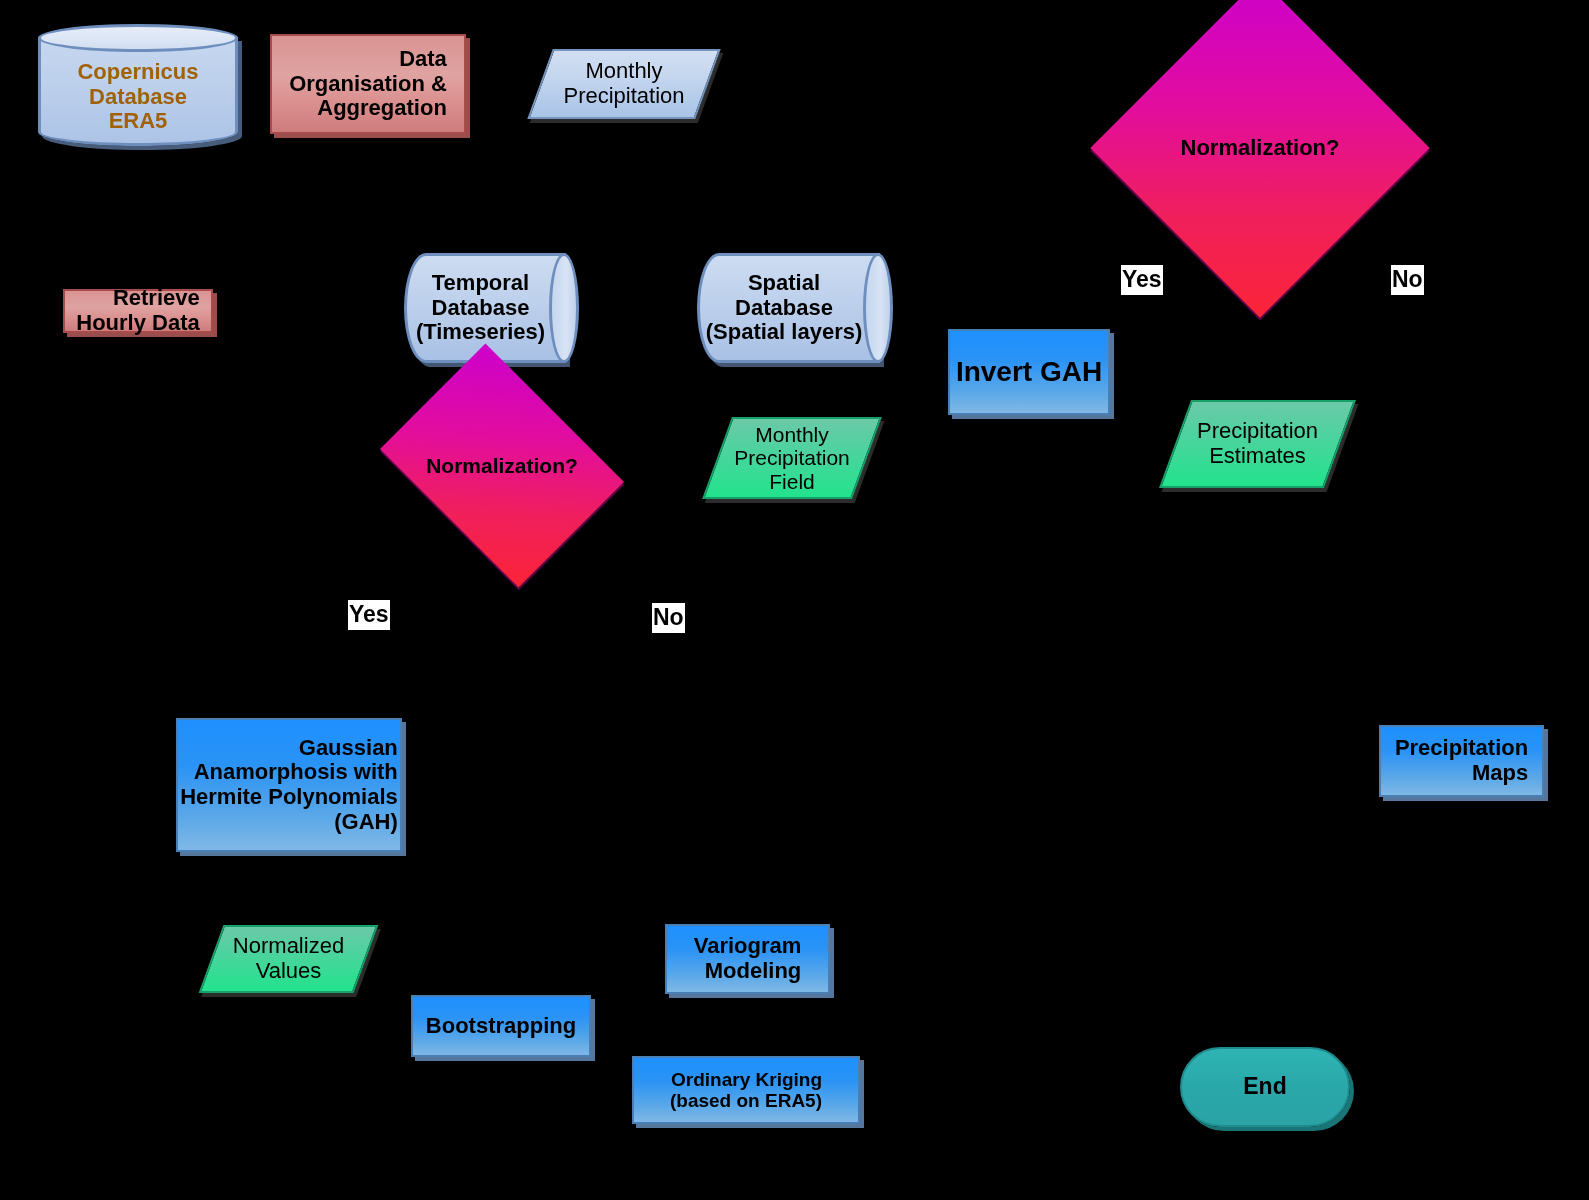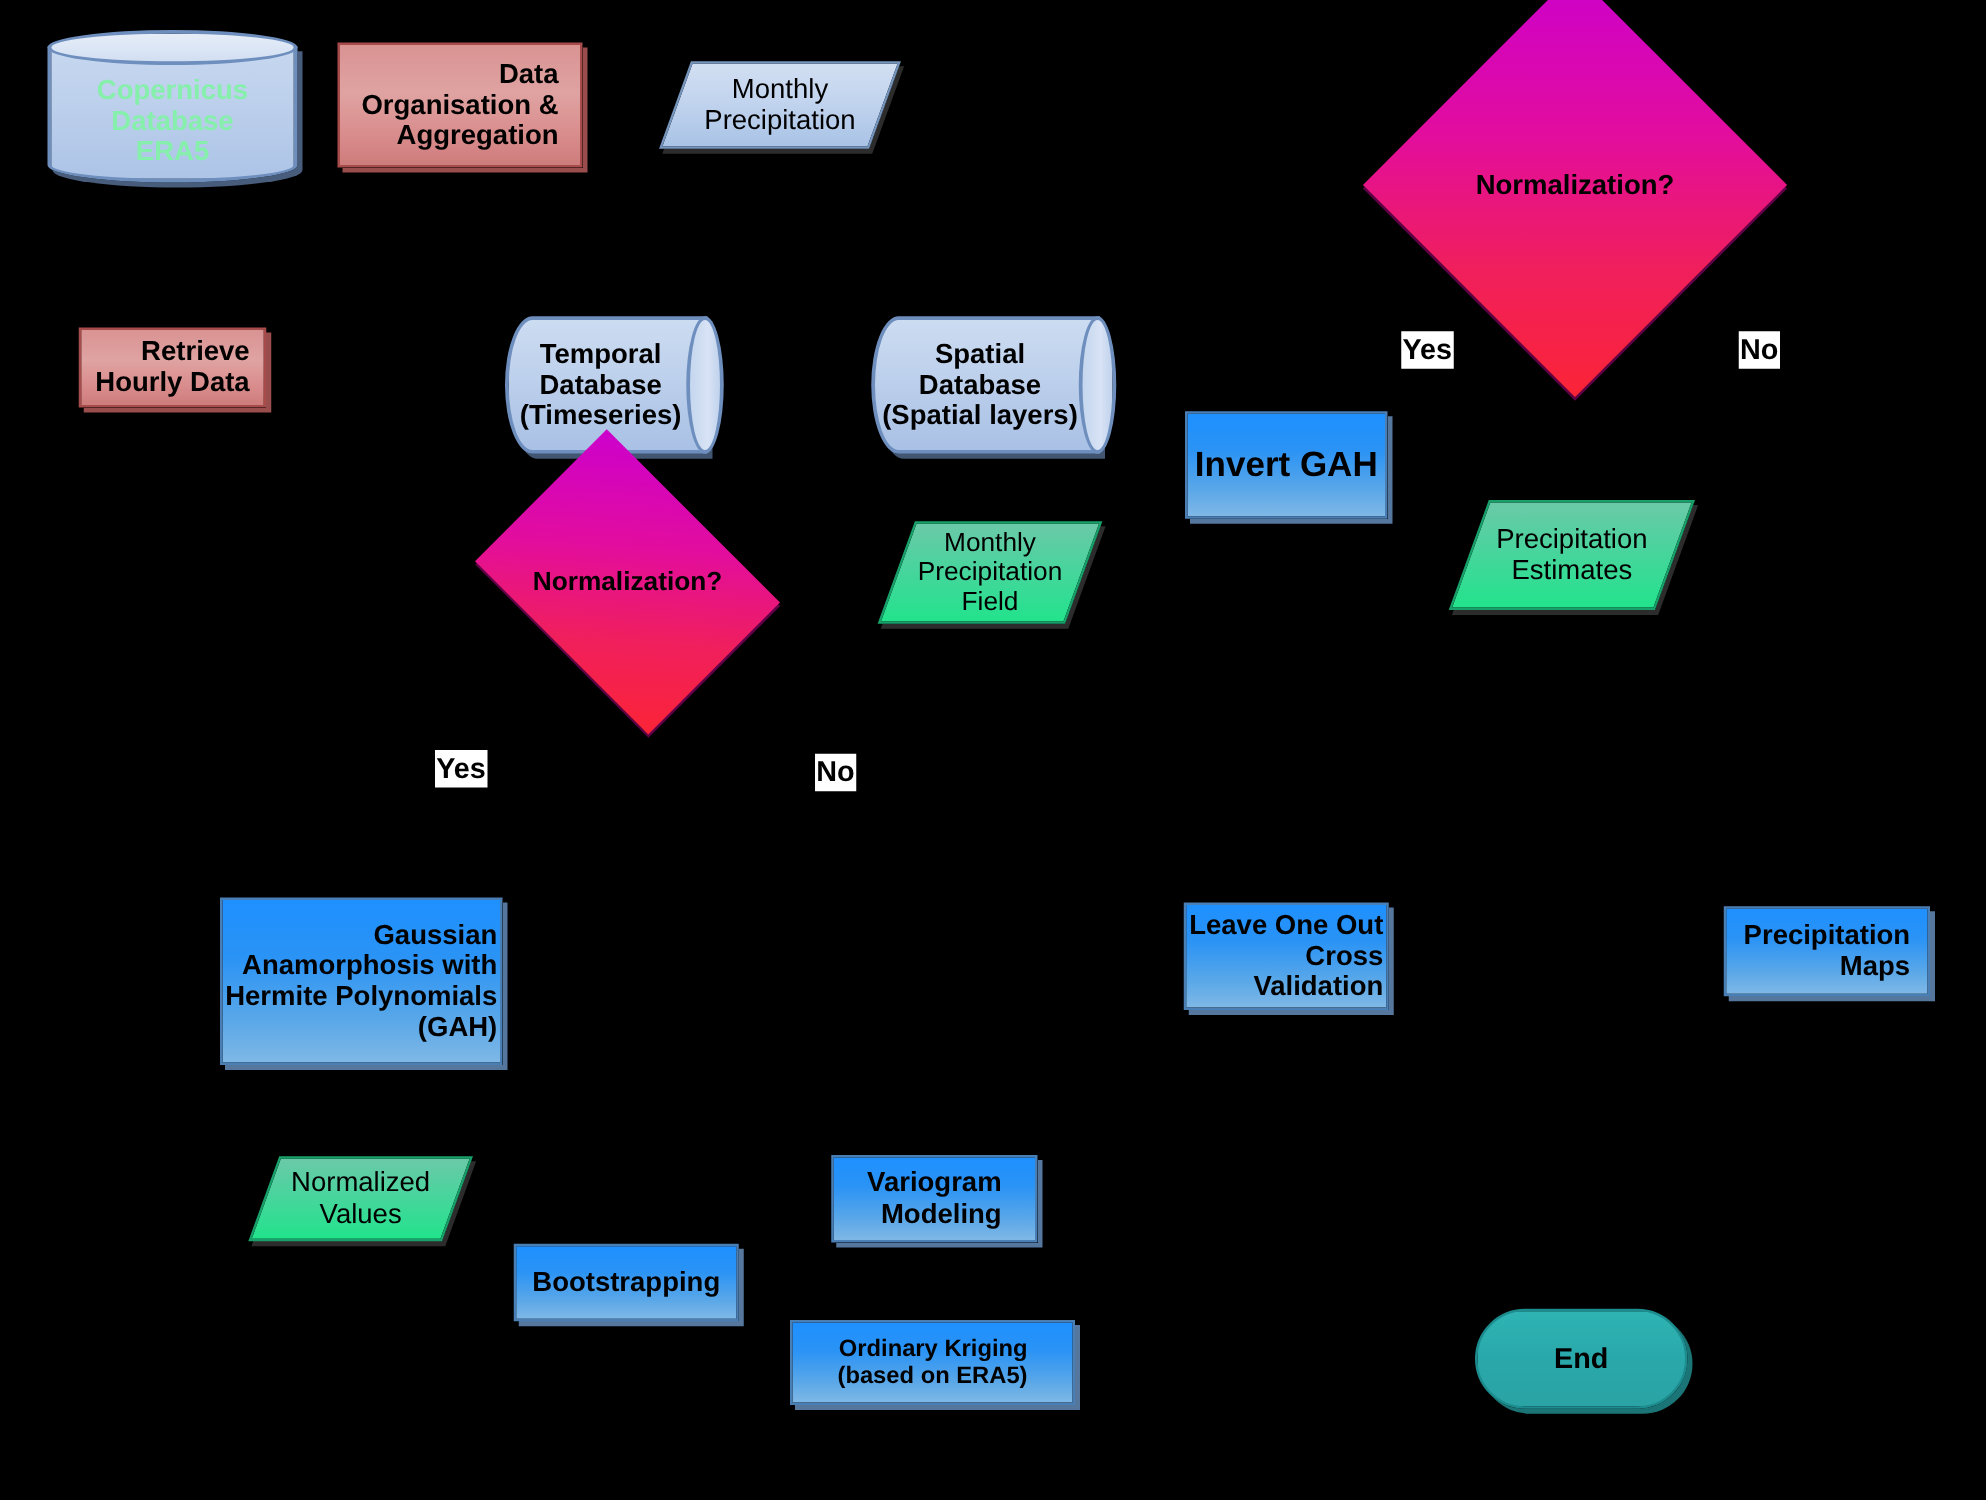--- a/index.html
+++ b/index.html
@@ -119,21 +119,21 @@
     background: linear-gradient(to bottom, #E6EDF8 0%, #D2DFF2 100%);
     border: 3px solid #6E8FBE;
     border-radius: 50%;
     box-sizing: border-box;
   }
   .db-v .label {
     position: absolute;
     left: 0; right: 0;
     top: 24px; bottom: 0;
     display: flex; align-items: center; justify-content: center;
-    text-align: center; color: #86efac; font-weight: bold;
+    text-align: center; color: #a16207; font-weight: bold;
     line-height: 1.12; white-space: pre-line;
   }
 
   .db-h { position: absolute; }
   .db-h .body {
     position: absolute;
     left: 0; right: 13px; top: 0; bottom: 0;
     background: linear-gradient(to bottom, #CCDCF1 0%, #BDD0EC 45%, #A9C1E5 100%);
     border: 3px solid #6E8FBE;
     border-radius: 22px 0 0 22px / 50% 0 0 50%;
@@ -221,21 +221,21 @@
   </div>
 
   <div class="diamond-wrap" style="left:1140px;top:28px;width:240px;height:240px;">
     <div class="diamond-skin"></div>
     <div class="diamond-label" style="font-size:22px;">Normalization?</div>
   </div>
 
   <div class="branch-label" style="left:1121px;top:265px;">Yes</div>
   <div class="branch-label" style="left:1391px;top:265px;">No</div>
 
-  <div class="node proc-red" style="left:63px;top:262px;width:150px;height:64px;font-size:22px;">Retrieve
+  <div class="node proc-red" style="left:63px;top:289px;width:150px;height:44px;font-size:22px;">Retrieve
 Hourly Data</div>
 
   <div class="db-h" style="left:404px;top:253px;width:175px;height:110px;">
     <div class="body"></div>
     <div class="right-ellipse"></div>
     <div class="label" style="font-size:22px;">Temporal
 Database
 (Timeseries)</div>
   </div>
 
@@ -268,23 +268,20 @@
   </div>
 
   <div class="branch-label" style="left:348px;top:600px;">Yes</div>
   <div class="branch-label" style="left:652px;top:603px;">No</div>
 
   <div class="node proc" style="left:176px;top:718px;width:226px;height:134px;font-size:22px;">Gaussian
 Anamorphosis with
 Hermite Polynomials
 (GAH)</div>
 
-  <div class="node proc" style="left:947px;top:722px;width:164px;height:86px;font-size:22px;">Leave One Out
-Cross
-Validation</div>
 
   <div class="node proc" style="left:1379px;top:725px;width:165px;height:72px;font-size:22px;">Precipitation
 Maps</div>
 
   <div class="para-wrap para-green" style="left:211px;top:925px;width:155px;height:68px;">
     <div class="para-skin"></div>
     <div class="para-label" style="font-size:22px;">Normalized
 Values</div>
   </div>
 

